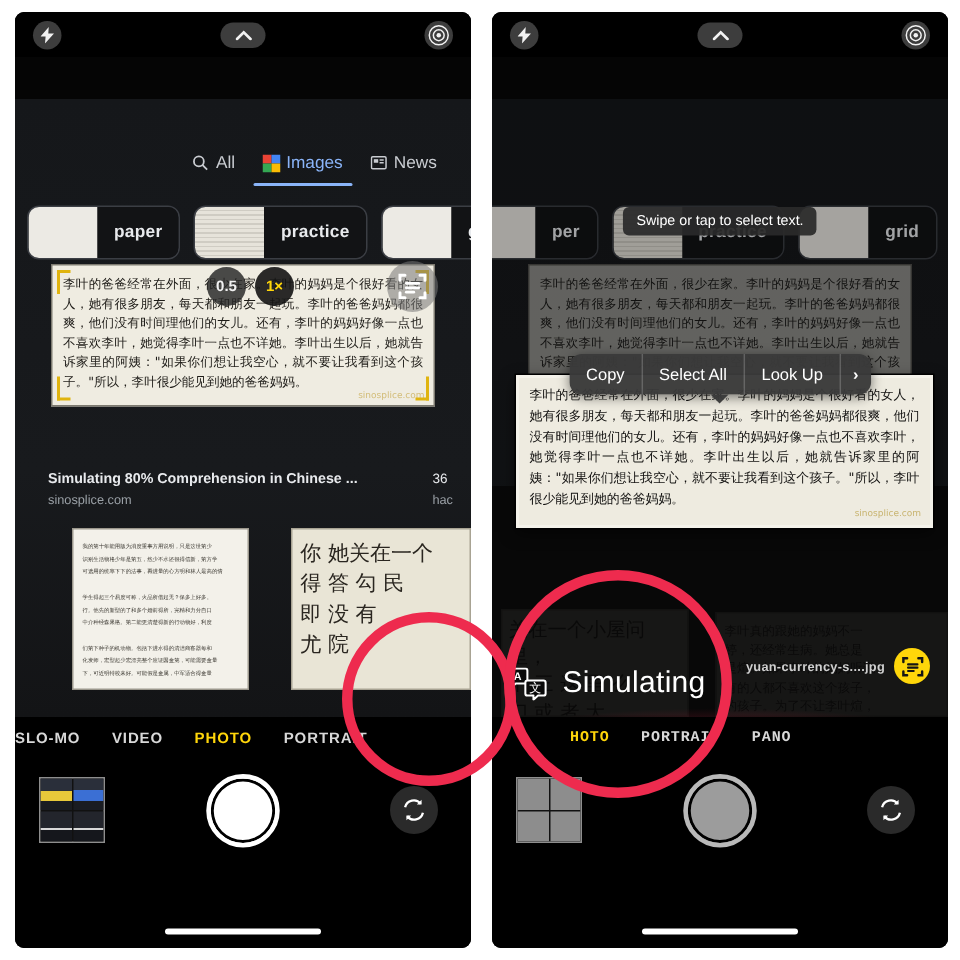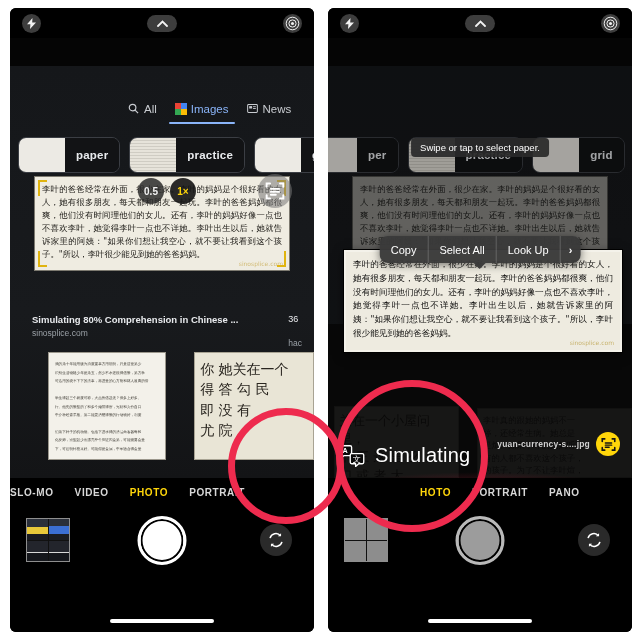--- a/index.html
+++ b/index.html
@@ -104,21 +104,21 @@
   .hl.br { right:3px; bottom:3px; border-left:0; border-top:0; }
 
   
   .result-row {
     position: absolute; left: 22px; right: 12px; top: 248px;
     display: flex; justify-content: space-between; align-items: flex-start;
   }
   .result-title { font-size: 9.5px; font-weight: bold; color: #e8eaed; }
   .result-site  { font-size: 8.5px; color: #9aa0a6; margin-top: 3px; }
   .result-right { font-size: 9px; color: #e8eaed; text-align: left; }
-  .result-right .sub { font-size:8.5px; color:#9aa0a6; margin-top:14px; }
+  .result-right .sub { font-size:8.5px; color:#9aa0a6; margin-top:4px; }
 
   
   .img-row { position:absolute; left:38px; right:0; top:286px; height:108px; display:flex; gap:28px; }
   .doc-img {
     width: 128px; background: #f3f1ea; border: 1px solid #9b978c;
     padding: 7px 6px; font-size: 3.6px; line-height: 2.4; color: #3a3730;
     overflow: hidden;
   }
   .hand-img {
     width: 130px; background: #e9e5d6; border:1px solid #a8a393;
@@ -146,21 +146,21 @@
   .livetext-btn.yellow { background:#ffd60a; }
 
   
   .bottom { position:absolute; left:0; right:0; bottom:0; top:470px; background:#000; }
   .modes {
     position:absolute; top: 3px; left:0; right:0; height: 22px;
     display:flex; align-items:center; gap:21px;
     font-size: 10px; font-weight: bold; letter-spacing: .6px; color:#d8d8d8;
     padding-left: 0; white-space: nowrap;
   }
-  .modes.right-phone { padding-left: 92px; }
+  .modes.right-phone { padding-left: 52px; font-family: Liberation Mono, monospace; }
   .mode.active { color:#ffd60a; }
   .ctrls { position:absolute; top: 30px; left:0; right:0; height: 68px; }
   .thumb-sq {
     position:absolute; left: 16px; top: 10px; width: 44px; height: 44px;
     border:1px solid #8e8e8e; background:#111;
     display:grid; grid-template-columns:1fr 1fr; grid-template-rows:1fr 1fr; gap:1px; overflow:hidden;
   }
   .thumb-sq div { background:#1d1f26; }
   .thumb-sq .a { background:linear-gradient(180deg,#2a2f3a 0 40%,#e8c83a 40% 70%,#1a1c22 70%); }
   .thumb-sq .b { background:linear-gradient(180deg,#2a2f3a 0 35%,#3b6fd4 35% 72%,#1a1c22 72%); }
@@ -482,21 +482,21 @@
         <div class="r-doc">
           <div>李叶真的跟她的妈妈不一</div>
           <div>婷，还经常生病。她总是</div>
           <div>是煊。如果李叶的妈妈听说</div>
           <div>有的人都不喜欢这个孩子，</div>
           <div>的孩子。为了不让李叶煊，</div>
         </div>
 
         <div class="dim-scene"></div>
 
-        <div class="tooltip">Swipe or tap to select paper.</div>
+        <div class="tooltip">Swipe or tap to select text.</div>
 
         <div class="ctxmenu">
           <div class="mi">Copy</div>
           <div class="mi">Select All</div>
           <div class="mi">Look Up</div>
           <div class="mi">›</div>
         </div>
 
         <div class="selected-card">
           <span>李叶的爸爸经常在外面，很少在家。李叶的妈妈是个很好看的女人，她有很多朋友，每天都和朋友一起玩。李叶的爸爸妈妈都很爽，他们没有时间理他们的女儿。还有，李叶的妈妈好像一点也不喜欢李叶，她觉得李叶一点也不详她。李叶出生以后，她就告诉家里的阿姨："如果你们想让我空心，就不要让我看到这个孩子。"所以，李叶很少能见到她的爸爸妈妈。</span>

